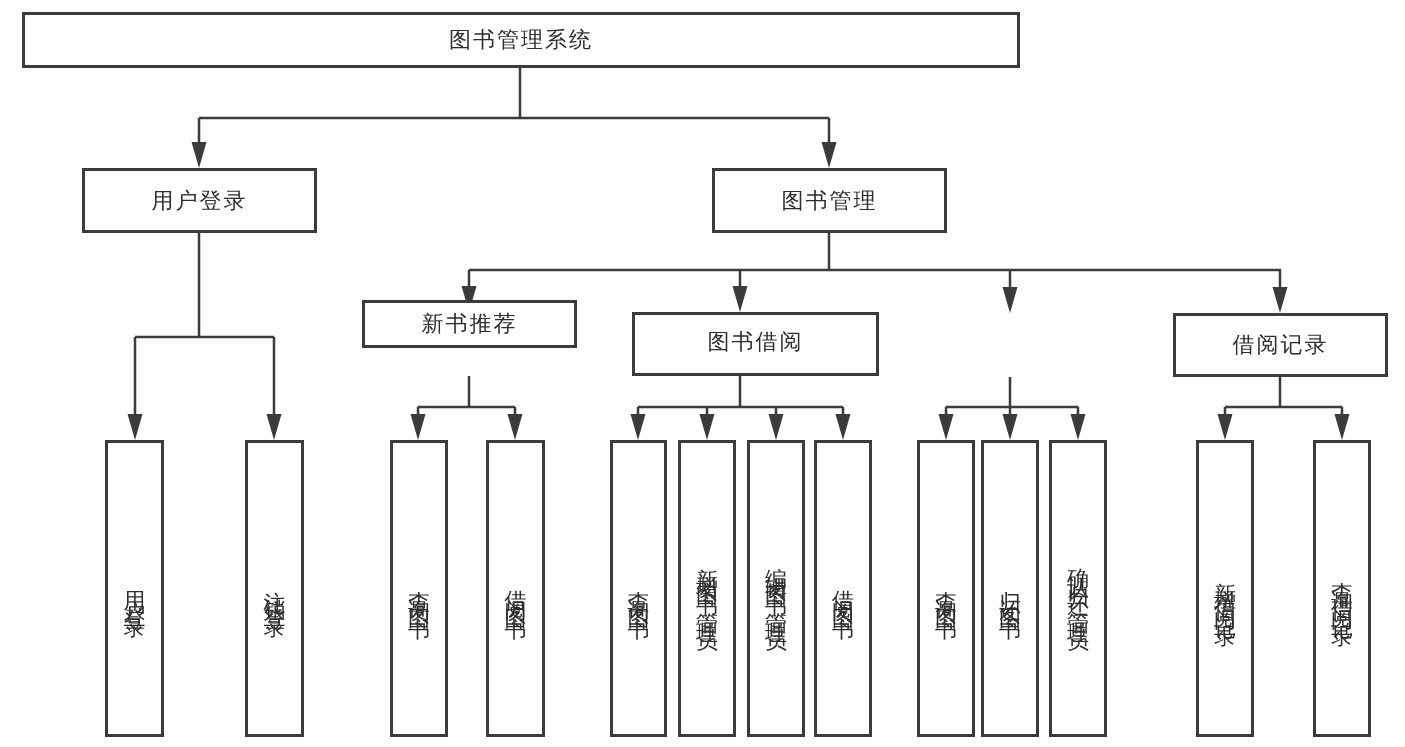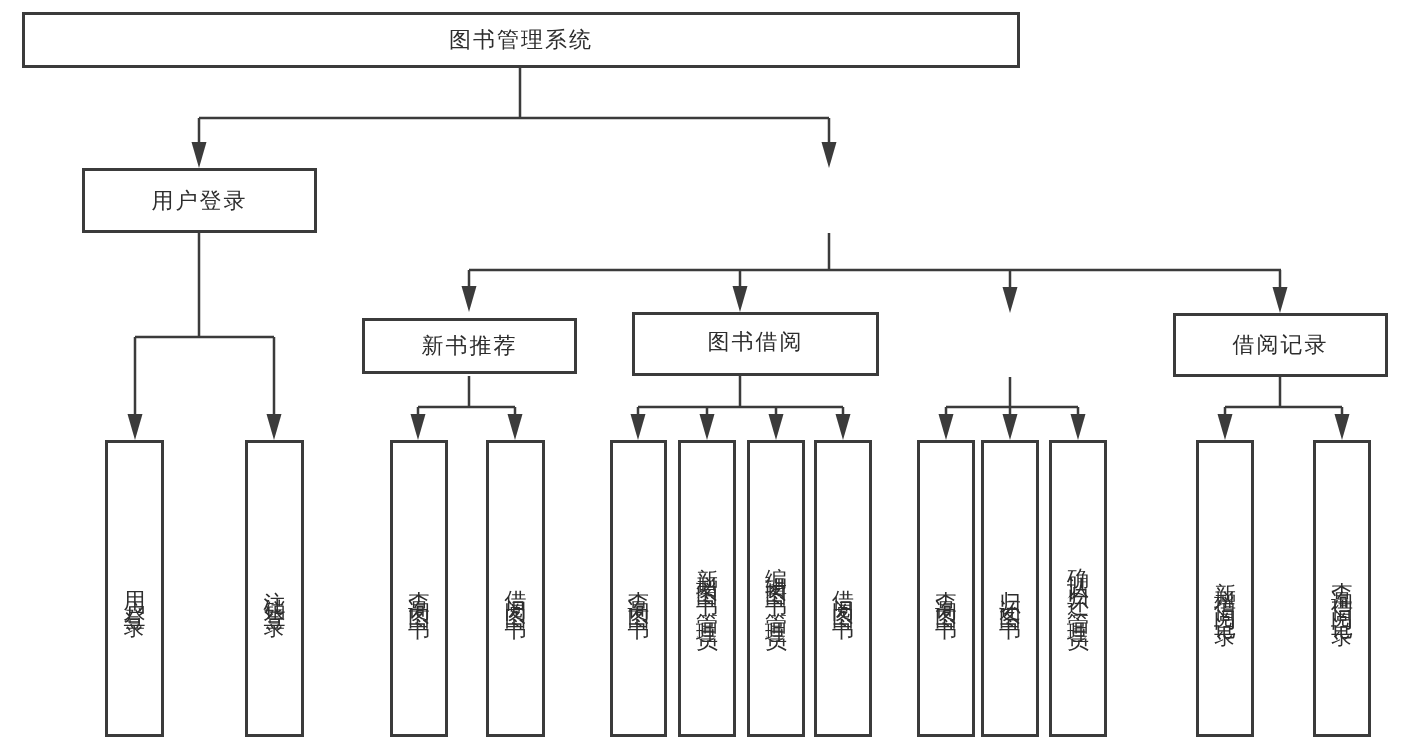--- a/index.html
+++ b/index.html
@@ -88,22 +88,25 @@
     </g>
   </svg>
 
   <div class="node" style="left:22px; top:12px; width:998px; height:56px;">
     <span>图书管理系统</span>
   </div>
 
   <div class="node" style="left:82px; top:168px; width:235px; height:65px;">
     <span>用户登录</span>
   </div>
+  <div class="node" style="left:712px; top:168px; width:235px; height:65px;">
+    <span>图书管理</span>
+  </div>
 
-  <div class="node" style="left:362px; top:318px; width:215px; height:56px;font-family:Liberation Serif, serif;">
+  <div class="node" style="left:362px; top:300px; width:215px; height:48px;font-family:Liberation Serif, serif;">
     <span>新书推荐</span>
   </div>
   <div class="node" style="left:632px; top:312px; width:247px; height:64px;font-family:Liberation Mono, monospace;">
     <span>图书借阅</span>
   </div>
   <div class="node" style="left:1173px; top:313px; width:215px; height:64px;">
     <span>借阅记录</span>
   </div>
 
   <div class="node leaf" style="left:105px; top:440px; width:59px; height:297px;">

